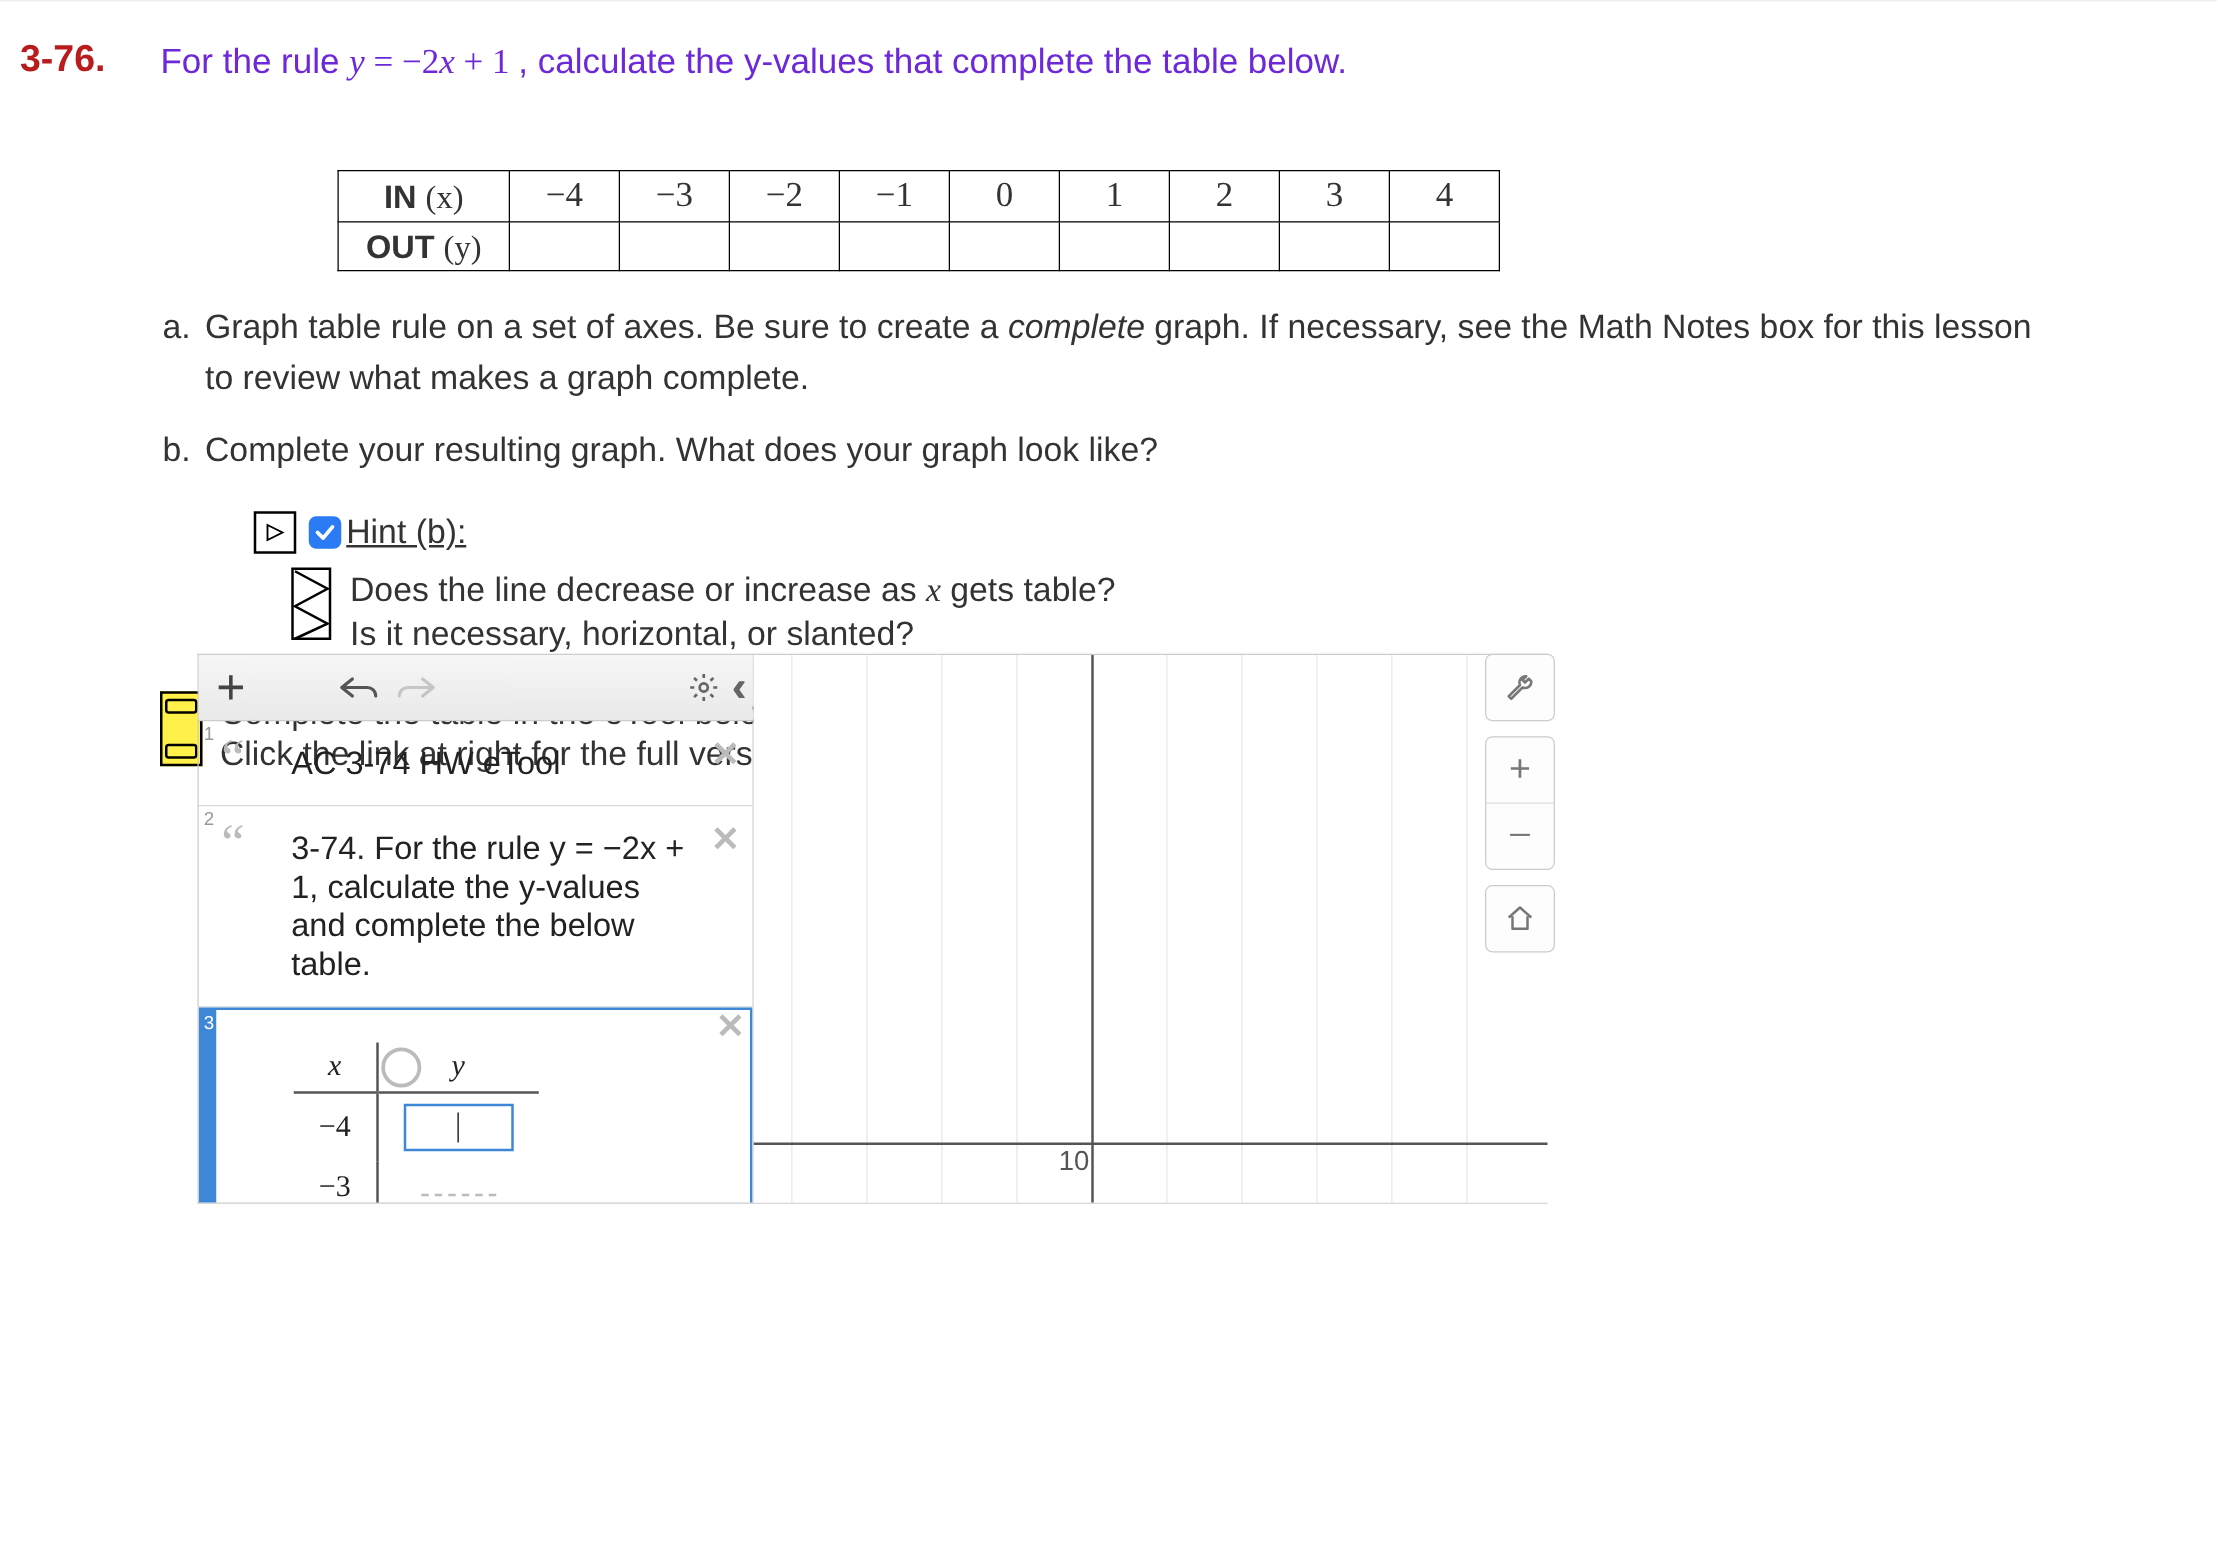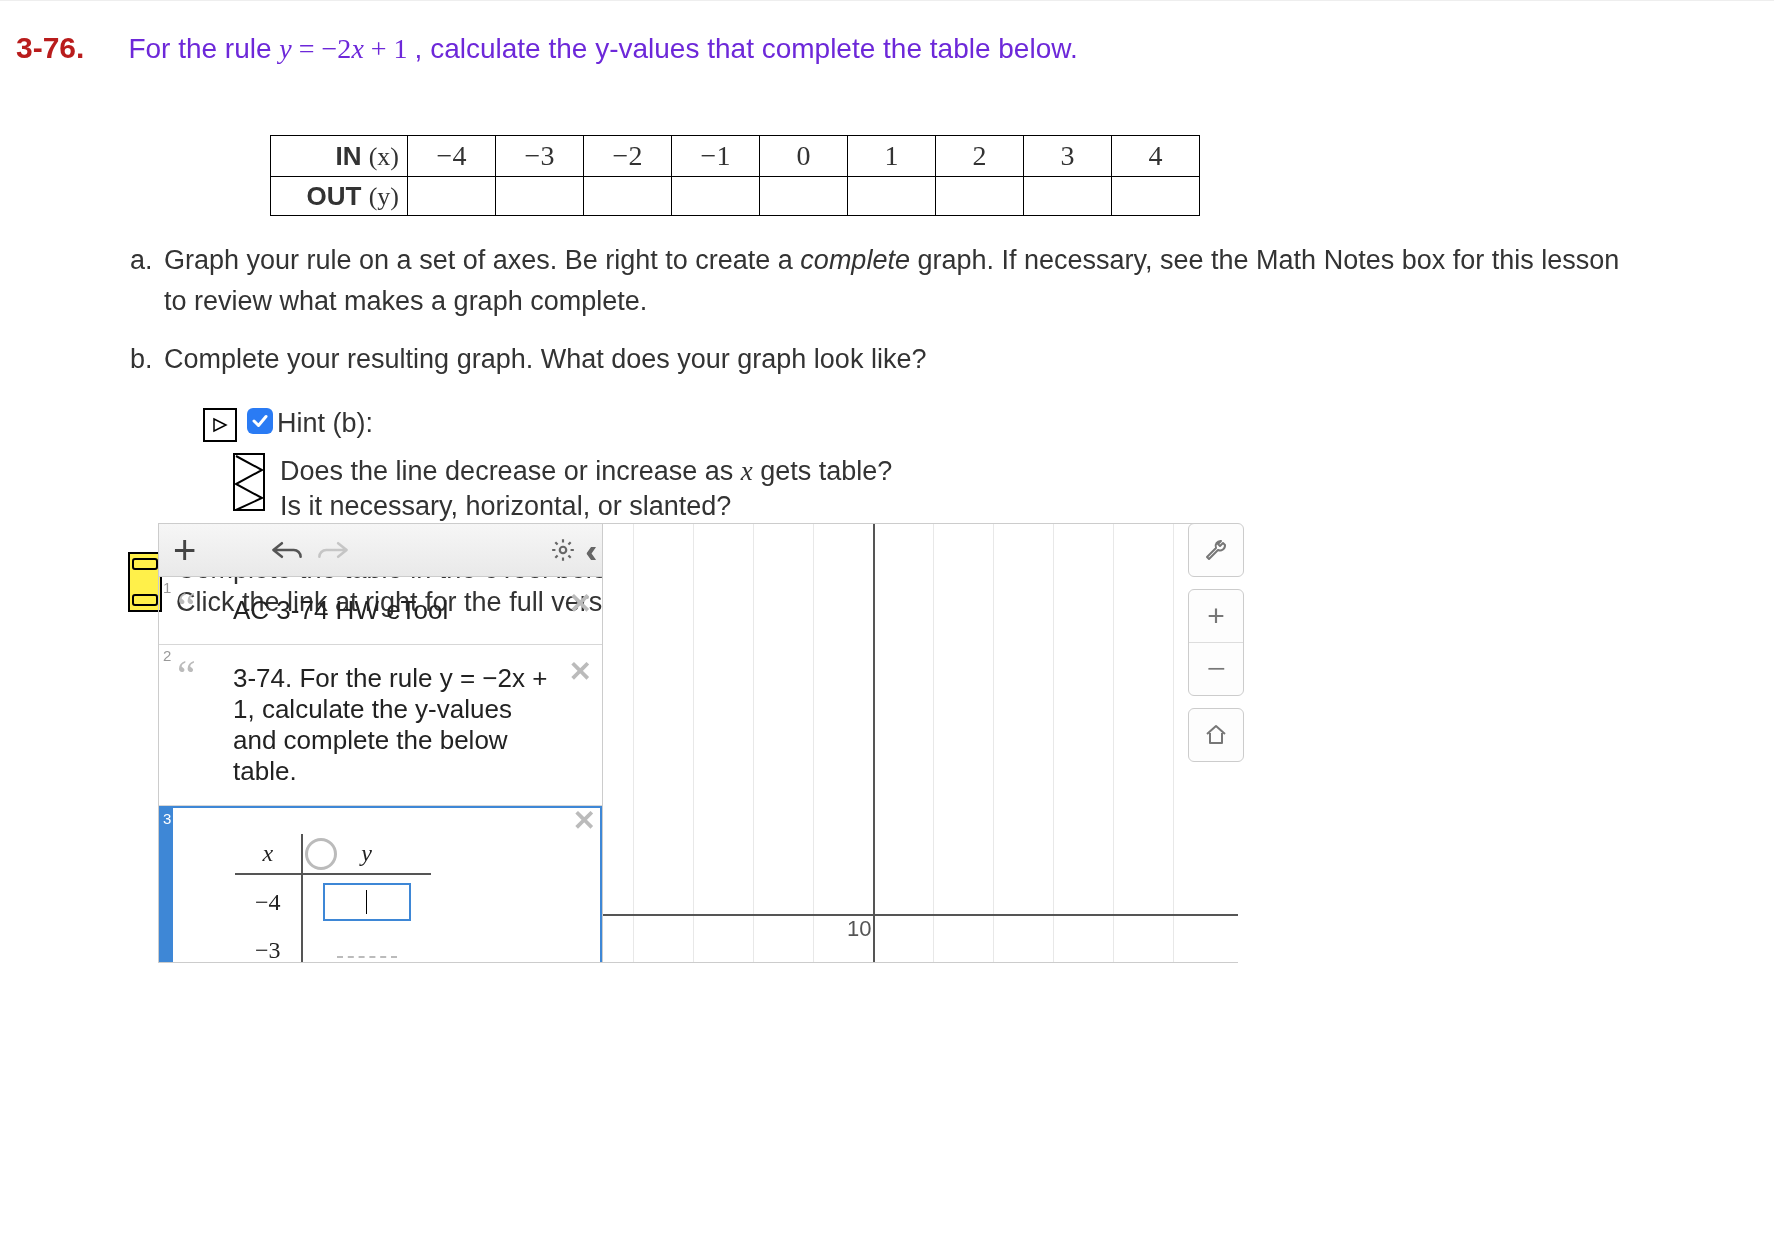--- a/index.html
+++ b/index.html
@@ -10,33 +10,33 @@
   .pnum { font-weight:700; font-size:30px; margin-left:16px; margin-right:44px; white-space:nowrap; color:#b91c1c; }
   .pprompt { font-size:28px; color:#6d28d9; margin-top:2px; }
   .math { font-family:"Cambria Math","Times New Roman",serif; font-style:italic; }
   .svar { font-style:italic; font-family:serif; }
   .num { font-family:serif; font-style:normal; }
 
   
   .io-table-wrap { margin:70px 0 0 270px; }
   table.io { border-collapse:collapse; }
   table.io td, table.io th { border:1px solid #000; font-family:serif; font-size:28px; text-align:center; }
-  table.io th { text-align:right; padding:2px 8px; font-weight:700; font-family:Arial,sans-serif; font-size:26px; }
+  table.io th { text-align:center; padding:2px 8px; font-weight:700; font-family:Arial,sans-serif; font-size:26px; }
   table.io th .par { font-family:serif; font-weight:400; }
   table.io td { width:85px; height:36px; font-style:normal; }
   table.io tr:first-child td { padding:2px 0; }
   .minus { font-family:serif; }
 
   .parts { margin:24px 0 0 130px; font-size:27px; line-height:1.5; }
   .parts .part { display:flex; margin-top:18px; }
   .parts .letter { width:34px; flex:none; }
   .parts .ptext { max-width:1480px; }
   .italic { font-style:italic; }
 
-  .hint-row { display:flex; align-items:flex-start; margin:28px 0 0 203px; }
+  .hint-row { display:flex; align-items:center; margin:28px 0 0 203px;text-decoration:underline; }
   .hint-icon { width:30px; height:30px; border:2px solid #000; display:inline-flex; align-items:center; justify-content:center; font-size:22px; color:#000; background:#fff; margin-right:10px; }
   .hint-icon svg { width:18px; height:18px; }
   .chk { width:26px; height:26px; border-radius:6px; background:#2a7bf4; display:inline-flex; align-items:center; justify-content:center; margin-right:4px; }
   .chk svg { width:18px; height:18px; }
   .hint-label { font-size:27px; }
 
   .hint-body { margin:10px 0 0 232px; display:flex; align-items:flex-start; }
   .hint-body-icon { width:34px; height:60px; margin-right:14px; }
   .hint-body-text { font-size:27px; }
   .hint-body-text .line { margin:4px 0; }
@@ -143,21 +143,21 @@
           <td></td>
         </tr>
       </tbody>
         </table>
     </div>
 
     <div class="parts">
       <div class="part">
         <div class="letter">a.</div>
         <div class="ptext">
-          <span>Graph your rule on a set of axes. Be right to create a </span><span class="italic">complete</span><span> graph. If necessary, see the Math Notes box for this lesson to review what makes a graph complete.</span>
+          <span>Graph table rule on a set of axes. Be sure to create a </span><span class="italic">complete</span><span> graph. If necessary, see the Math Notes box for this lesson to review what makes a graph complete.</span>
         </div>
       </div>
       <div class="part">
         <div class="letter">b.</div>
         <div class="ptext">Complete your resulting graph. What does your graph look like?</div>
       </div>
     </div>
 
     <div class="hint-row">
       <span class="hint-icon">

